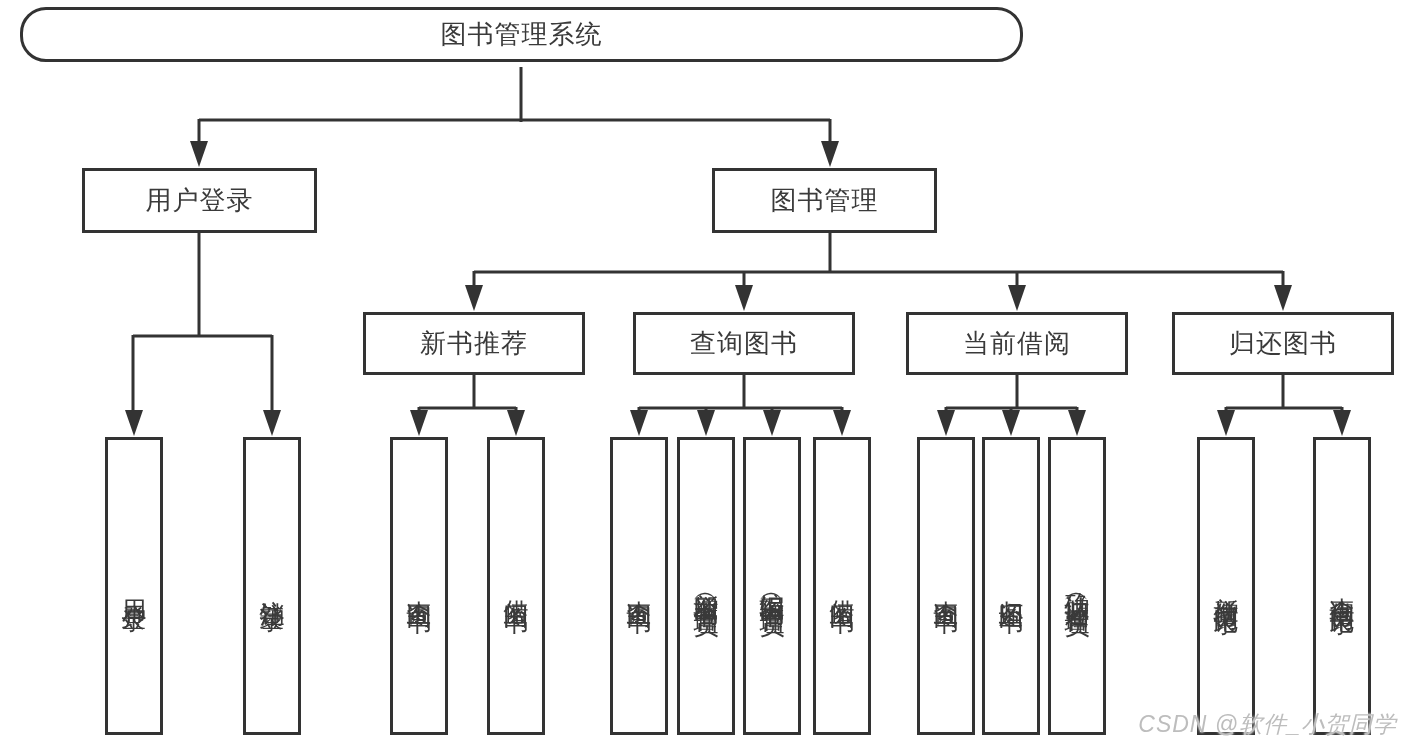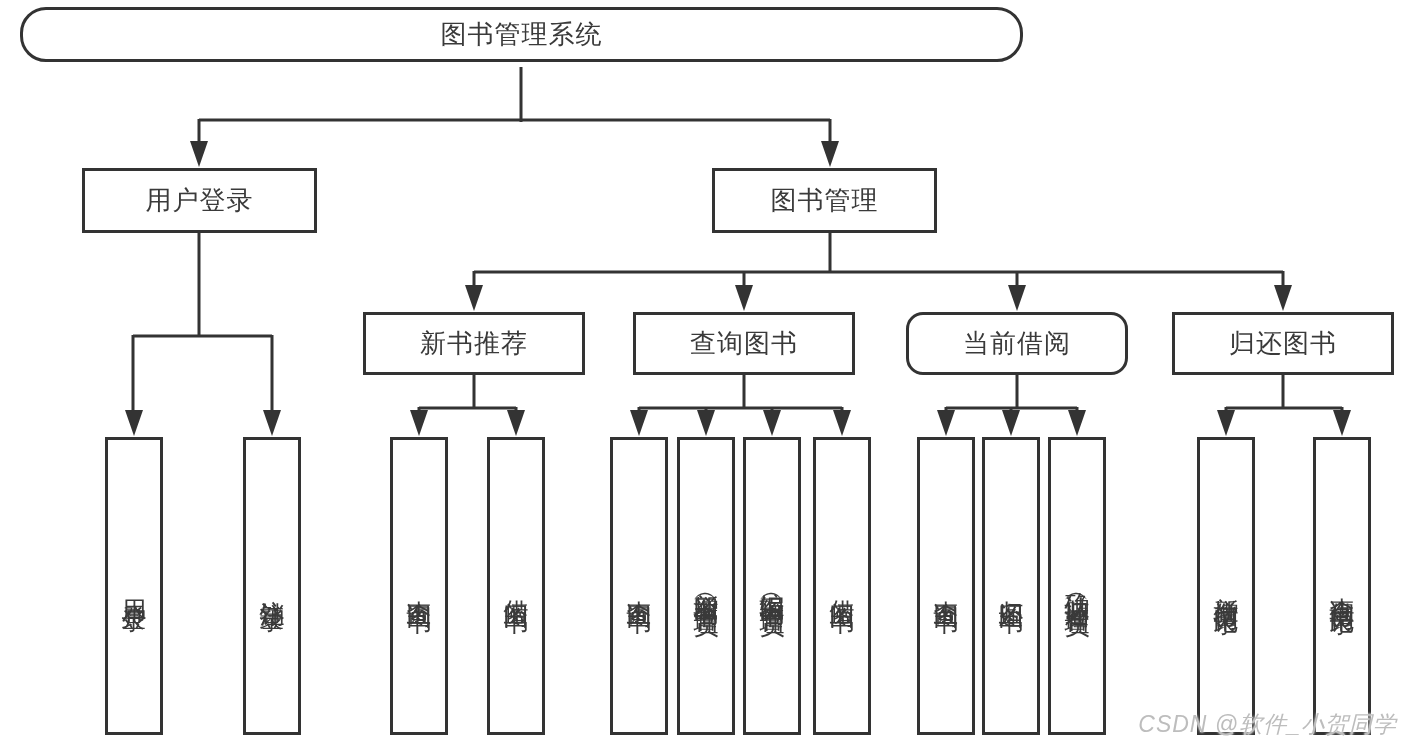--- a/index.html
+++ b/index.html
@@ -21,21 +21,21 @@
     writing-mode:vertical-rl;text-orientation:mixed;
     letter-spacing:3px;white-space:nowrap;
   }
   
   .n-root{left:20px;top:7px;width:1003px;height:55px;border-radius:26px;}
   
   .n-l2a{left:82px;top:168px;width:235px;height:65px;}
   .n-l2b{left:712px;top:168px;width:225px;height:65px;}
   
   .l3{top:312px;width:222px;height:63px;}
-  .n-l3a{left:363px;} .n-l3b{left:633px;} .n-l3c{left:906px;border-radius:17px;} .n-l3d{left:1172px;}
+  .n-l3a{left:363px;} .n-l3b{left:633px;} .n-l3c{left:906px;} .n-l3d{left:1172px;}
   
   .l4{top:437px;width:58px;height:298px;}
   .n-g1a{left:105px;} .n-g1b{left:243px;}
   .n-g2a{left:390px;} .n-g2b{left:487px;}
   .n-g3a{left:610px;} .n-g3b{left:677px;} .n-g3c{left:743px;} .n-g3d{left:813px;}
   .n-g4a{left:917px;} .n-g4b{left:982px;} .n-g4c{left:1048px;}
   .n-g5a{left:1197px;} .n-g5b{left:1313px;}
   
   .watermark{
     position:absolute;right:8px;bottom:7px;z-index:3;

